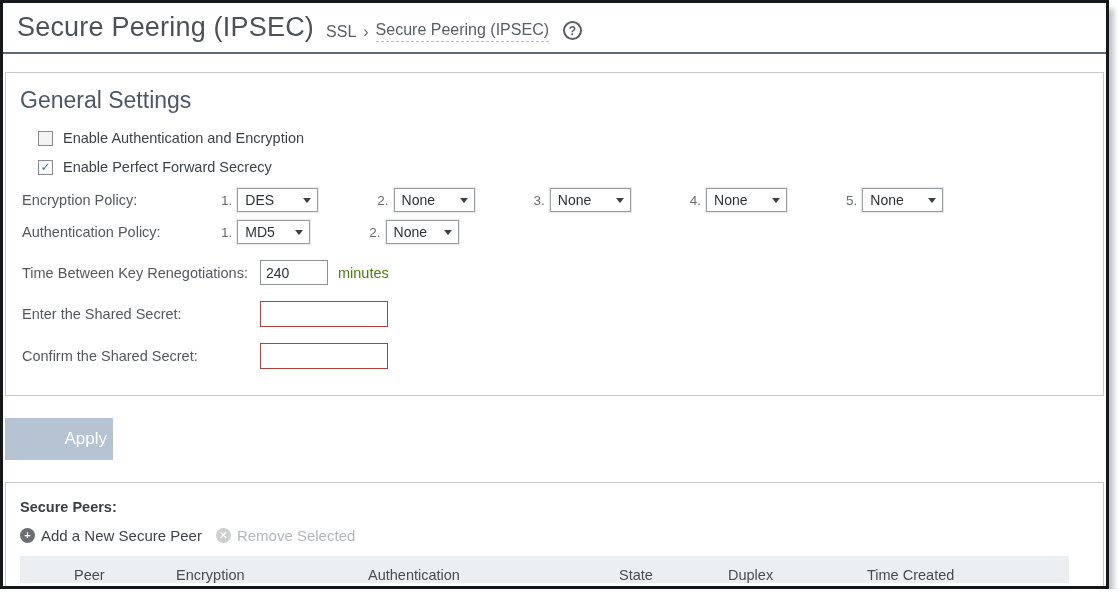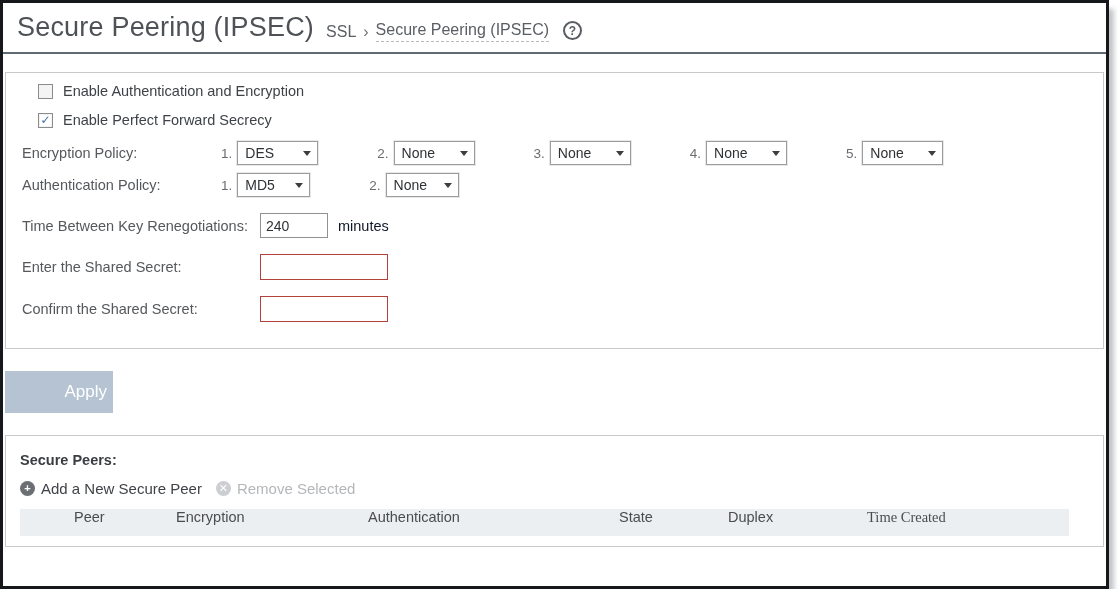--- a/index.html
+++ b/index.html
@@ -38,61 +38,62 @@
   .sel-enc{width:66px;}
   .sel-auth{width:58px;}
   .caret{width:0;height:0;border-left:4px solid transparent;border-right:4px solid transparent;border-top:5px solid #3c3f42;margin-left:6px;}
   
   .in-row{display:flex;align-items:center;margin:16px 0 0 2px;font-size:14.5px;}
   .in-row.first{}
   .in-label{width:238px;color:#55585c;}
   .txt{height:21px;border:1px solid #8f9294;font-size:14px;color:#2e3235;padding:1px 5px;outline:none;font-family:inherit;}
   .txt-min{width:56px;}
   .txt-secret{width:116px;height:22px;border:1px solid #b4403c;}
-  .unit{margin-left:10px;color:#0f172a;}
+  .unit{margin-left:10px;color:#4d7c0f;}
   
   .apply{display:block;margin:22px 0 0 2px;width:108px;height:42px;background:#b5c3d3;border:none;color:#ffffff;
     font-size:17px;font-family:inherit;cursor:pointer;text-align:right;}
   
   .sp-panel{margin-top:22px;padding:14px 14px 10px 14px;}
   .sp-h{font-size:14.5px;font-weight:bold;color:#3a3d41;margin:2px 0 12px 0;}
   .toolbar{display:flex;align-items:center;margin:0 0 12px 0;font-size:15px;}
   .tool{display:inline-flex;align-items:center;cursor:pointer;}
   .tool .cicon{width:15px;height:15px;border-radius:50%;display:inline-flex;align-items:center;justify-content:center;
     color:#fff;font-size:11px;font-weight:bold;margin-right:6px;line-height:1;}
   .add .cicon{background:#6b6f74;}
   .add{color:#3f4347;}
   .removed{color:#b4b7ba;margin-left:14px;cursor:default;}
   .removed .cicon{background:#ccced1;}
-  .tbl-head{display:flex;align-items:flex-start;height:27px;background:#eceff1;margin-right:20px;font-size:14.5px;color:#494c51;}
+  .tbl-head{display:flex;align-items:flex-end;height:27px;background:#eceff1;margin-right:20px;font-size:14.5px;color:#494c51;}
   .th{flex:none;}
   .th-spacer{width:54px;}
   .th-peer{width:102px;}
   .th-enc{width:192px;}
   .th-auth{width:251px;}
   .th-state{width:109px;}
   .th-duplex{width:139px;}
-  .th-time{flex:1;font-family:Liberation Serif, serif;}
+  .th-time{flex:1;}
 </style>
 </head>
 <body>
 
 <div class="frame">
 
   <div class="hdr">
     <span class="hdr-title">Secure Peering (IPSEC)</span>
     <span class="crumb">
       <span class="crumb-link">SSL</span>
       <span class="sep">›</span>
       <span class="crumb-cur">Secure Peering (IPSEC)</span>
     </span>
     <span class="help">?</span>
   </div>
 
   <div class="panel gs-panel">
+    <div class="gs-h">General Settings</div>
 
     <div class="cb-row">
       <span class="cb"></span>
       <span>Enable Authentication and Encryption</span>
     </div>
     <div class="cb-row">
       <span class="cb checked"></span>
       <span>Enable Perfect Forward Secrecy</span>
     </div>
 

